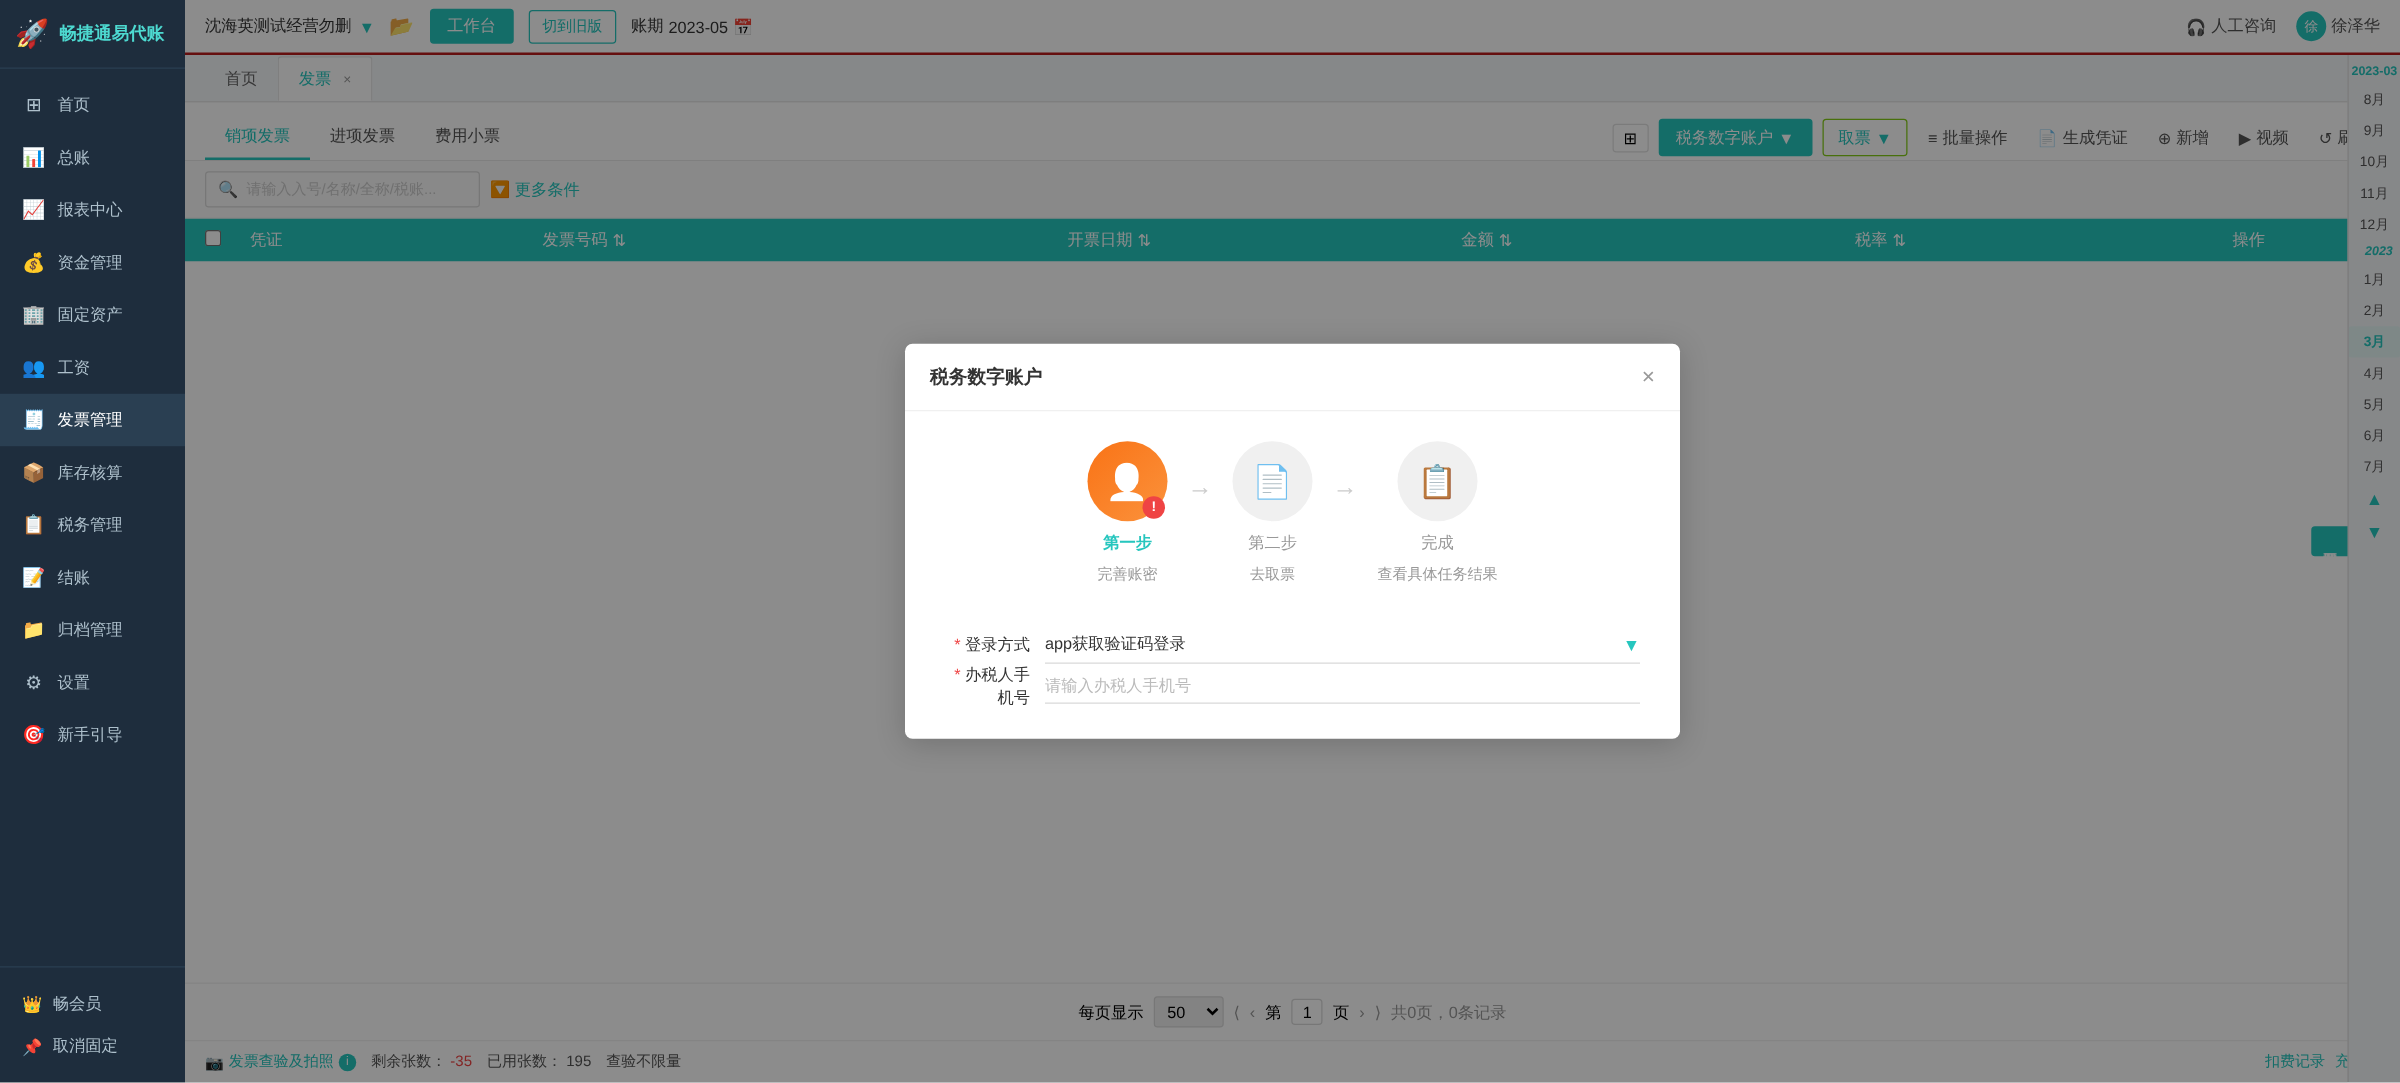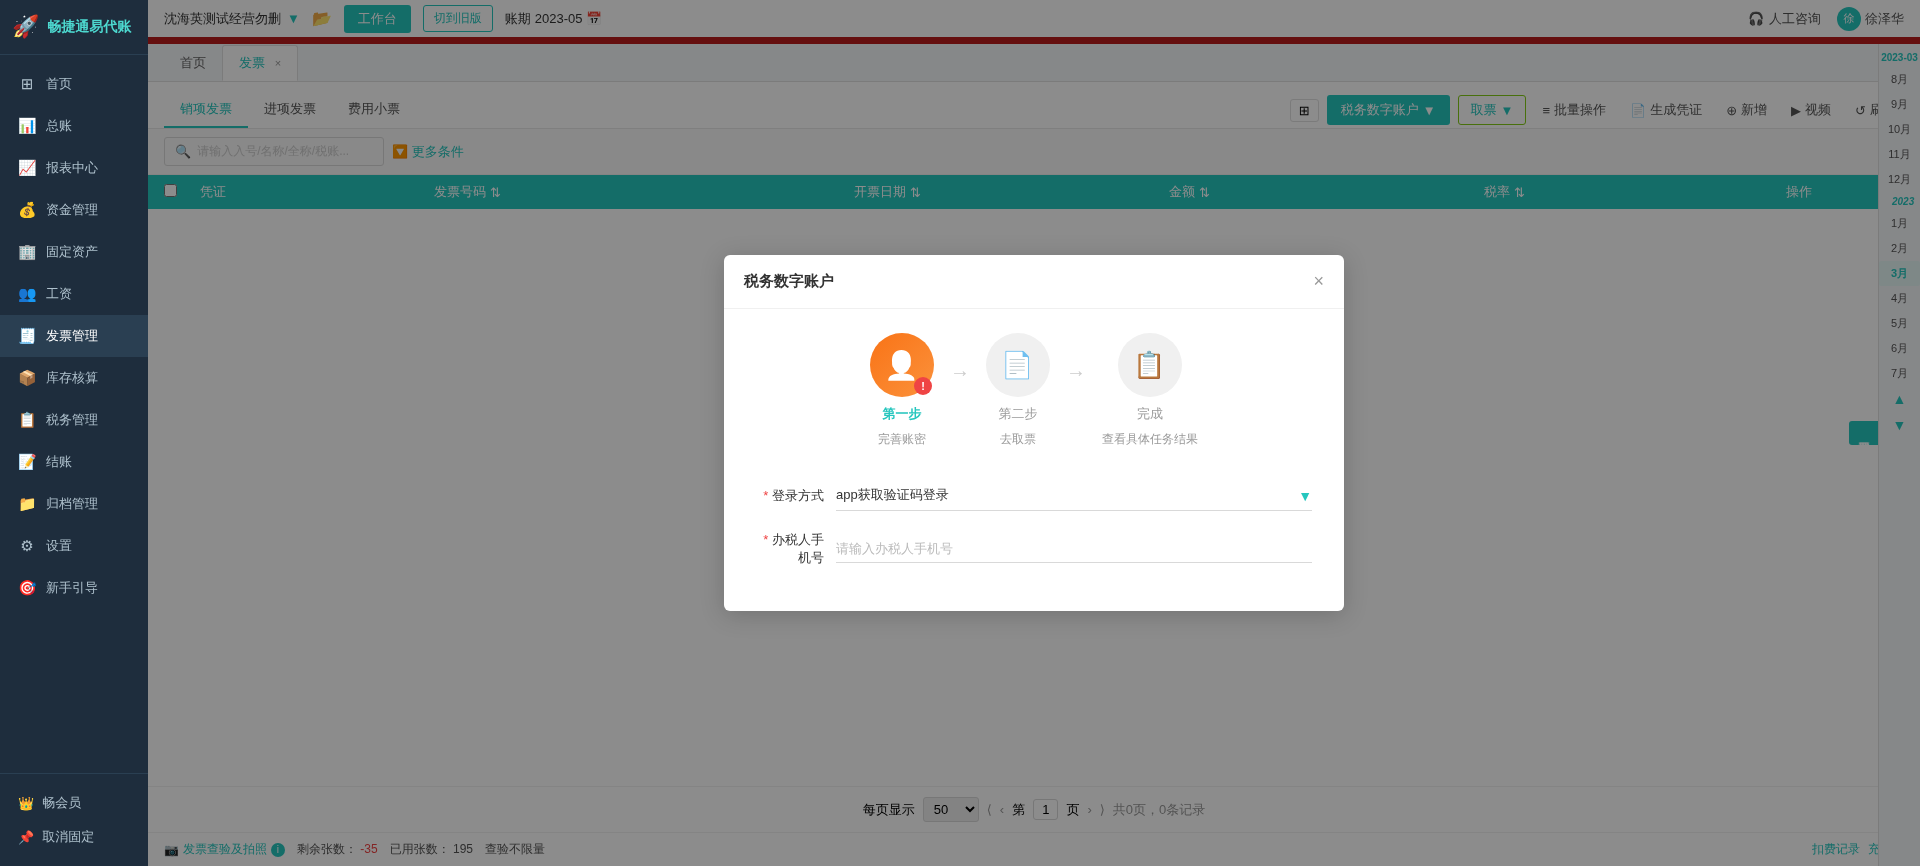--- a/index.html
+++ b/index.html
@@ -16,21 +16,21 @@
     .sidebar-item { display: flex; align-items: center; gap: 10px; padding: 12px 18px; cursor: pointer; color: #aec0cc; font-size: 13px; }
     .sidebar-item.active { color: #fff; background: #2a3f52; }
     .sidebar-item .icon { font-size: 15px; width: 18px; text-align: center; }
     .sidebar-bottom { padding: 12px 18px; border-top: 1px solid #2a3f52; }
     .sidebar-bottom-item { display: flex; align-items: center; gap: 8px; color: #aec0cc; padding: 8px 0; cursor: pointer; font-size: 13px; }
 
     
     .main-content { flex: 1; display: flex; flex-direction: column; overflow: hidden; position: relative; }
 
     
-    .topbar { height: 44px; background: #fff; display: flex; align-items: center; padding: 0 16px; gap: 12px; border-bottom: 7px solid #b91c1c; flex-shrink: 0; }
+    .topbar { height: 44px; background: #fff; display: flex; align-items: center; padding: 0 16px; gap: 12px; border-bottom: 2px solid #b91c1c; flex-shrink: 0; }
     .topbar-company { display: flex; align-items: center; gap: 6px; font-size: 13px; color: #333; }
     .topbar-btn { background: #26c6be; color: #fff; border: none; padding: 5px 14px; border-radius: 3px; cursor: pointer; font-size: 13px; }
     .topbar-switch { border: 1px solid #26c6be; color: #26c6be; background: #fff; padding: 4px 10px; border-radius: 3px; cursor: pointer; font-size: 12px; }
     .topbar-period { font-size: 13px; color: #333; display: flex; align-items: center; gap: 4px; }
     .topbar-right { margin-left: auto; display: flex; align-items: center; gap: 16px; font-size: 13px; color: #555; }
     .topbar-user { display: flex; align-items: center; gap: 4px; }
 
     
     .tabbar { height: 38px; background: #f5f7fa; display: flex; align-items: center; padding: 0 16px; border-bottom: 1px solid #e0e0e0; flex-shrink: 0; }
     .tab-item { padding: 8px 16px; font-size: 13px; cursor: pointer; color: #666; border-radius: 3px 3px 0 0; }
@@ -83,21 +83,21 @@
     .step-circle { width: 64px; height: 64px; border-radius: 50%; display: flex; align-items: center; justify-content: center; font-size: 28px; position: relative; }
     .step-circle.active { background: #f97316; }
     .step-circle.inactive { background: #f0f0f0; }
     .step-circle .error-badge { position: absolute; bottom: 2px; right: 2px; width: 18px; height: 18px; background: #ef4444; border-radius: 50%; display: flex; align-items: center; justify-content: center; color: #fff; font-size: 11px; font-weight: bold; }
     .step-label { font-size: 13px; color: #26c6be; font-weight: bold; }
     .step-label.inactive { color: #999; font-weight: normal; }
     .step-desc { font-size: 12px; color: #999; }
     .step-arrow { display: flex; align-items: center; padding: 0 16px; padding-bottom: 40px; color: #ccc; font-size: 20px; }
 
     
-    .form-row { display: flex; align-items: center; margin-bottom: 20px; }
+    .form-row { display: flex; align-items: center; }
     .form-label { width: 80px; font-size: 13px; color: #333; text-align: right; padding-right: 12px; flex-shrink: 0; }
     .form-select { flex: 1; display: flex; align-items: flex-end; justify-content: space-between; border-bottom: 1px solid #d9d9d9; padding: 6px 0; cursor: pointer; }
     .form-select-val { font-size: 13px; color: #333; }
     .form-select-arrow { color: #26c6be; font-size: 14px; }
     .form-input { flex: 1; border: none; border-bottom: 1px solid #d9d9d9; padding: 6px 0; font-size: 13px; outline: none; color: #333; }
     .form-input::placeholder { color: #bbb; }
     .password-field { flex: 1; display: flex; align-items: center; border-bottom: 1px solid #d9d9d9; }
     .password-field input { flex: 1; border: none; outline: none; font-size: 13px; padding: 6px 0; }
     .password-eye { color: #999; cursor: pointer; font-size: 16px; }
 

